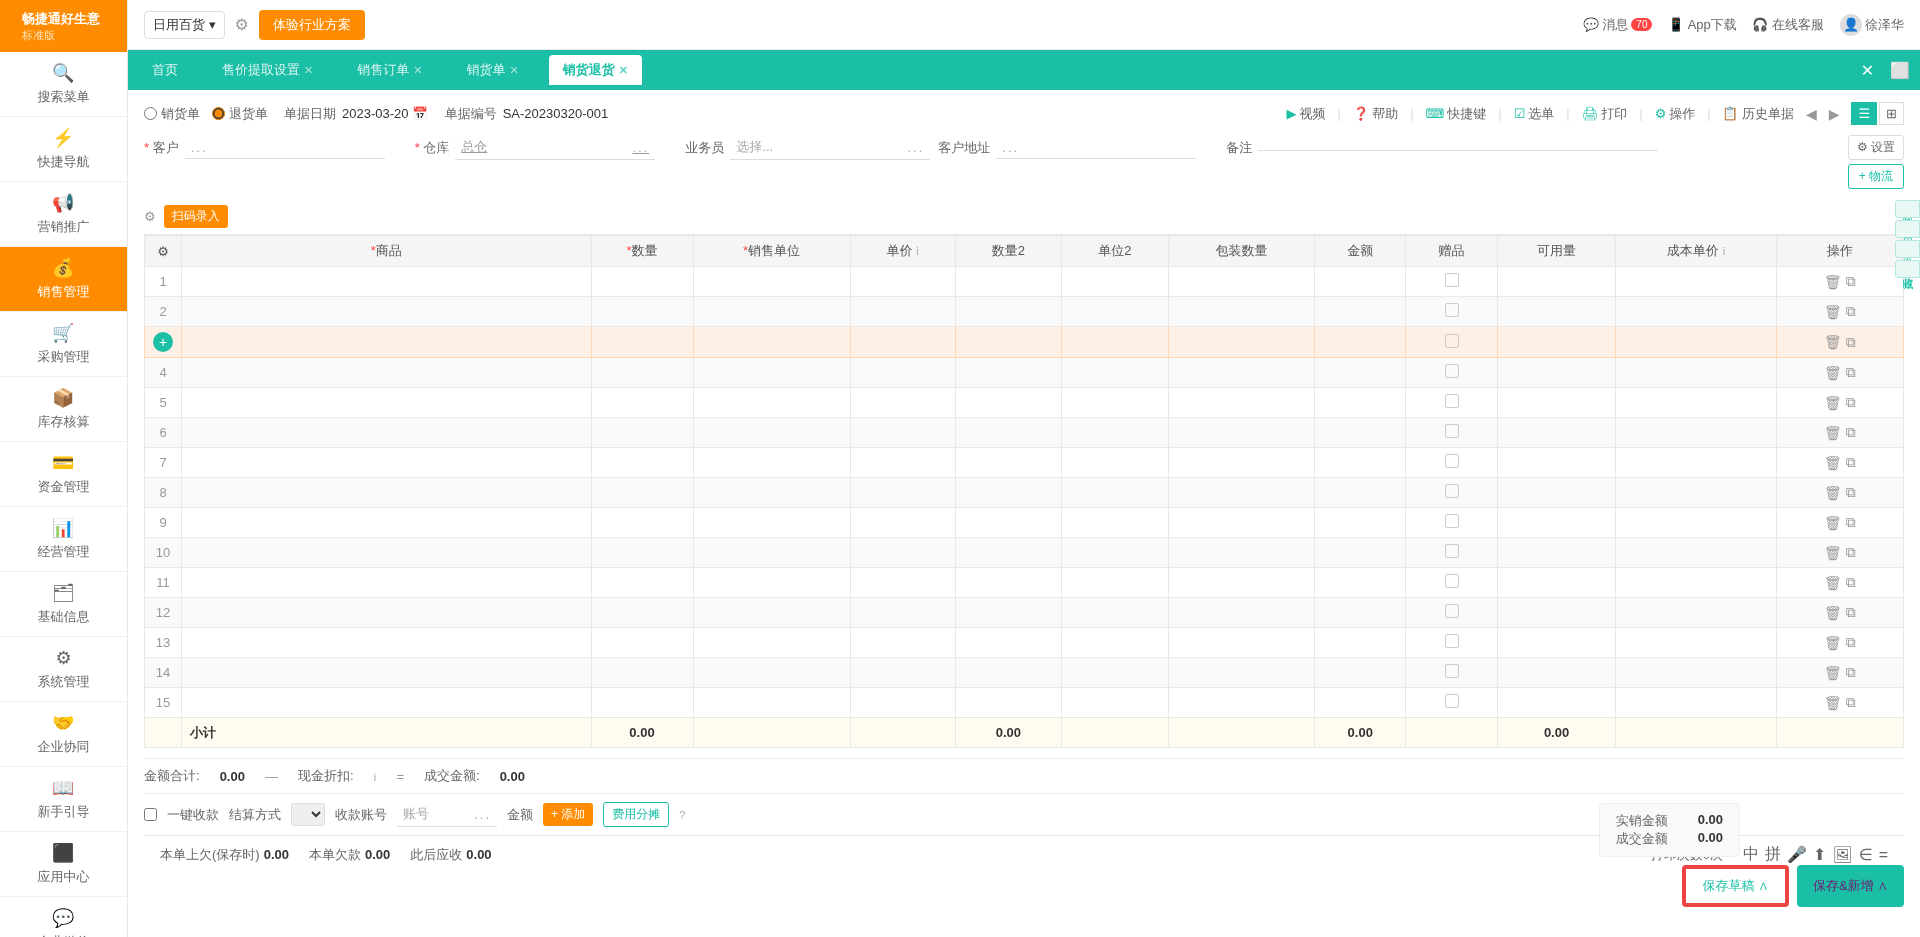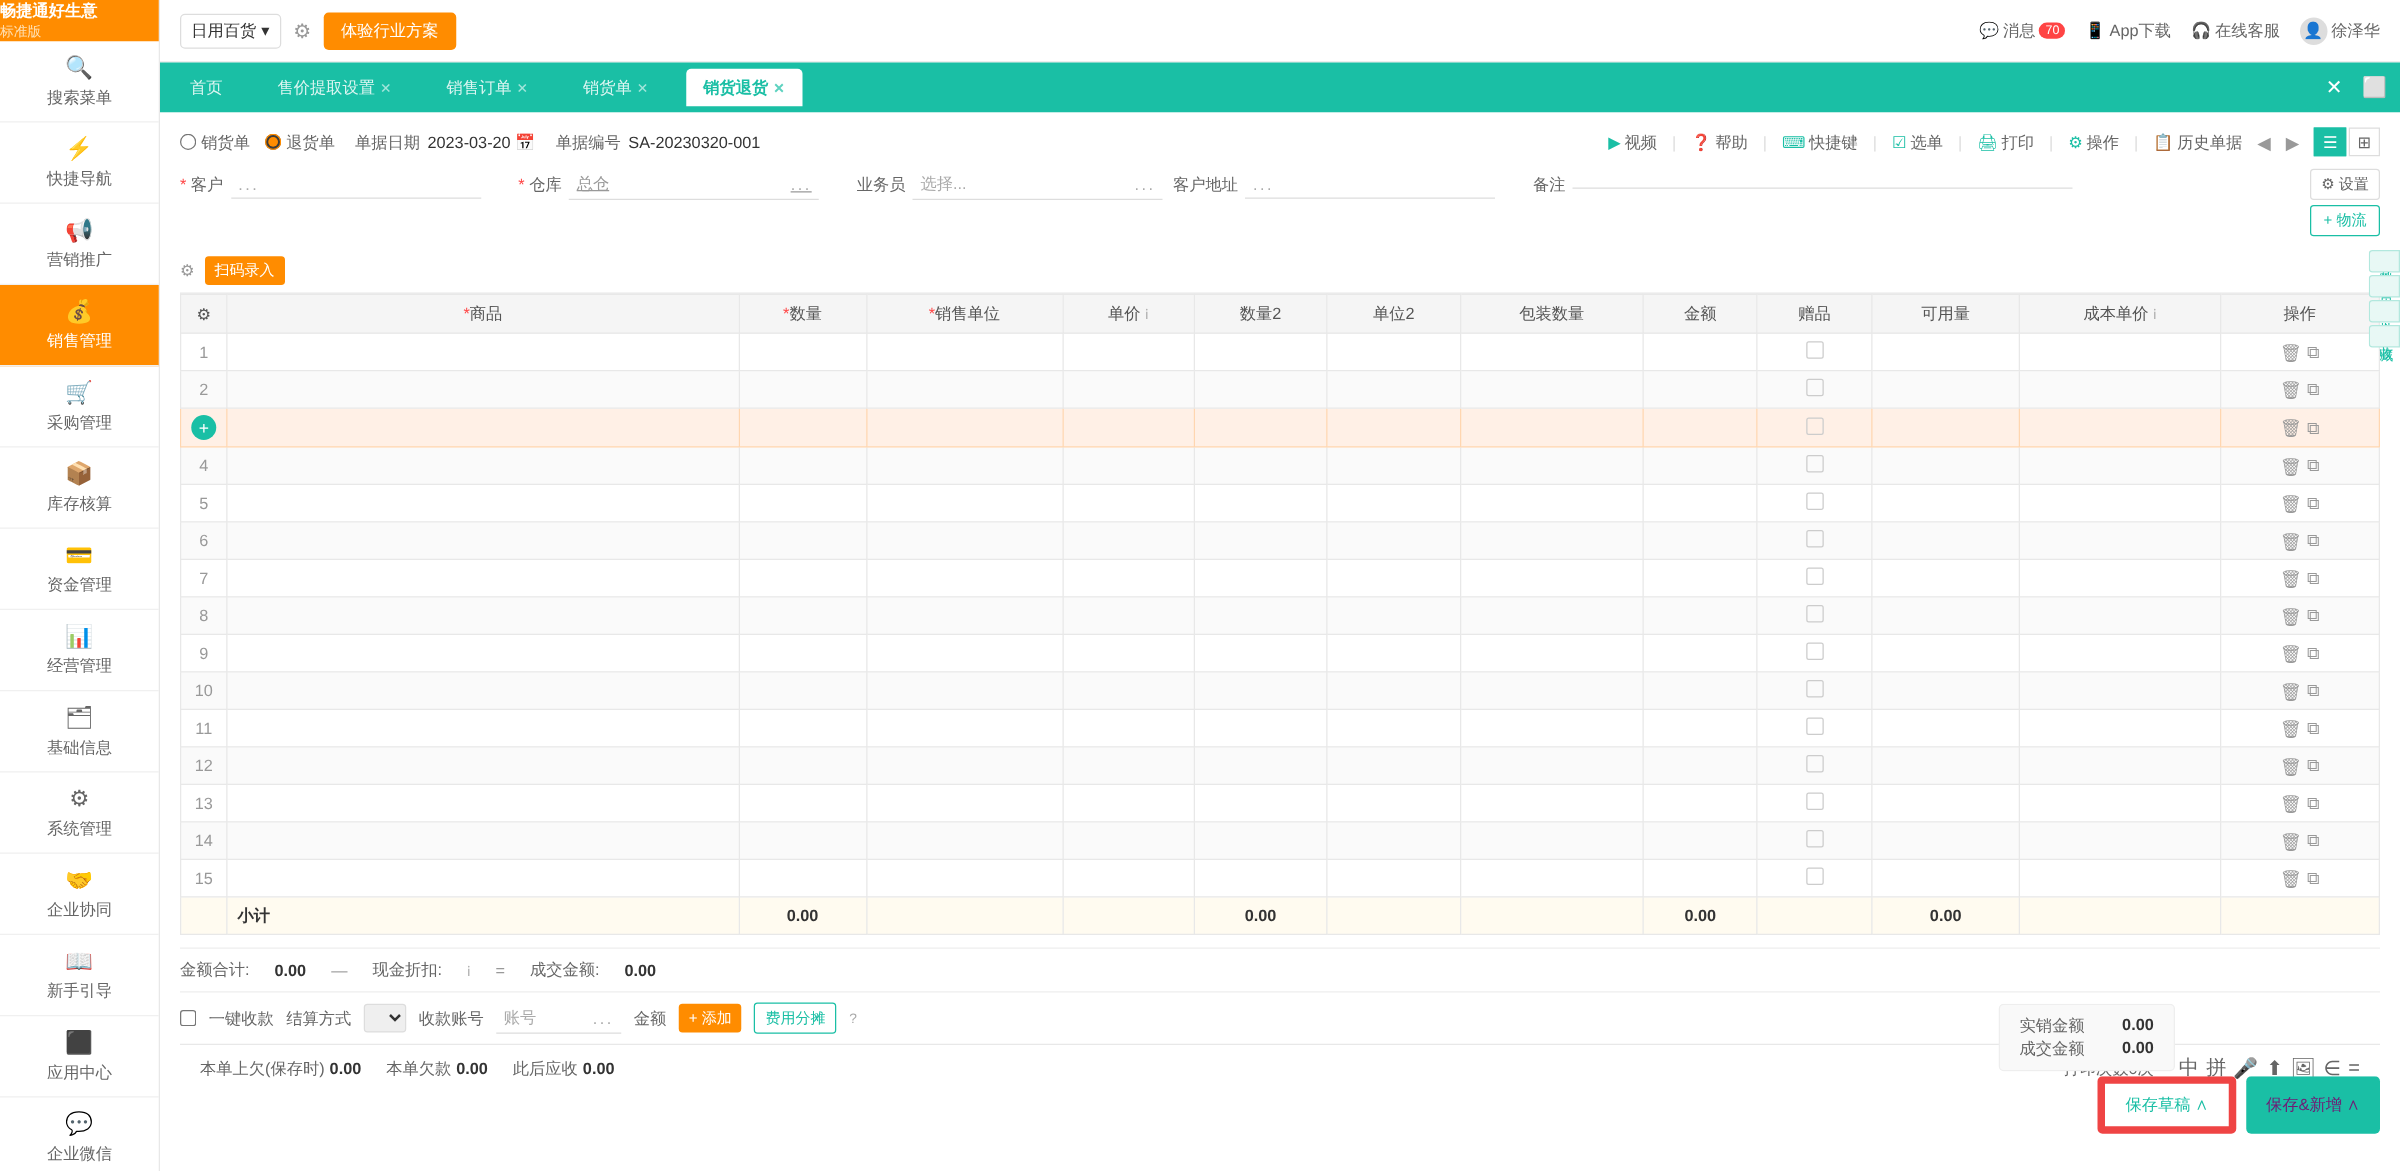--- a/index.html
+++ b/index.html
@@ -1,20 +1,20 @@
 <!DOCTYPE html>
 <html><head>
   <meta charset="utf-8">
   <style>
     * { box-sizing: border-box; margin: 0; padding: 0; font-family: 'Microsoft YaHei', Arial, sans-serif; font-size: 13px; }
     body { background: #f5f5f5; display: flex; height: 937px; overflow: hidden; }
 
     
     .sidebar { width: 128px; background: #fff; display: flex; flex-direction: column; border-right: 1px solid #e8e8e8; }
-    .sidebar-logo { background: #ff8c00; padding: 0; display: flex; align-items: center; gap: 6px; height: 62px; }
+    .sidebar-logo { background: #ff8c00; padding: 22px; display: flex; align-items: center; gap: 6px; height: 52px; }
     .sidebar-item { display: flex; flex-direction: column; align-items: center; padding: 10px 5px; cursor: pointer; color: #666; font-size: 12px; gap: 4px; border-bottom: 1px solid #f0f0f0; }
     .sidebar-item.active { background: #ff8c00; color: #fff; }
     .sidebar-item .icon { font-size: 18px; }
 
     
     .main { flex: 1; display: flex; flex-direction: column; overflow: hidden; }
 
     
     .topbar { height: 50px; background: #fff; border-bottom: 1px solid #e8e8e8; display: flex; align-items: center; justify-content: space-between; padding: 0 16px; }
     .topbar-left { display: flex; align-items: center; gap: 10px; }
@@ -84,21 +84,21 @@
     .bottom-toolbox { display: flex; gap: 6px; align-items: center; }
     .bottom-toolbox span { font-size: 16px; cursor: pointer; }
 
     
     .right-summary { position: fixed; right: 28px; bottom: 80px; background: #f9f9f9; border: 1px solid #eee; border-radius: 4px; padding: 8px 16px; font-size: 13px; }
     .right-summary .row { display: flex; justify-content: space-between; gap: 30px; color: #666; }
     .right-summary .row .val { color: #333; font-weight: bold; }
 
     
     .bottom-action-btns { position: fixed; right: 28px; bottom: 30px; display: flex; gap: 8px; }
-    .btn-save-draft { background: #fff; border: 6px solid #ef4444; color: #1abfa5; padding: 8px 16px; border-radius: 4px; cursor: pointer; font-size: 13px; margin-left: 16px; }
+    .btn-save-draft { background: #fff; border: 4px solid #ef4444; color: #1abfa5; padding: 8px 16px; border-radius: 4px; cursor: pointer; font-size: 13px; margin-left: 16px; }
     .btn-save-new { background: #1abfa5; color: #701a75; border: none; padding: 8px 16px; border-radius: 4px; cursor: pointer; font-size: 13px; }
 
     
     .right-float { position: fixed; right: 0; top: 200px; display: flex; flex-direction: column; gap: 2px; }
     .float-item { background: #e8f8f5; border: 1px solid #b2e8de; color: #1abfa5; writing-mode: vertical-rl; padding: 8px 4px; cursor: pointer; font-size: 11px; border-radius: 3px 0 0 3px; }
 
     .checkbox-cell { appearance: none; width: 14px; height: 14px; border: 1px solid #ccc; border-radius: 2px; cursor: pointer; }
 
     .info-icon { color: #aaa; font-size: 11px; cursor: pointer; }
 

